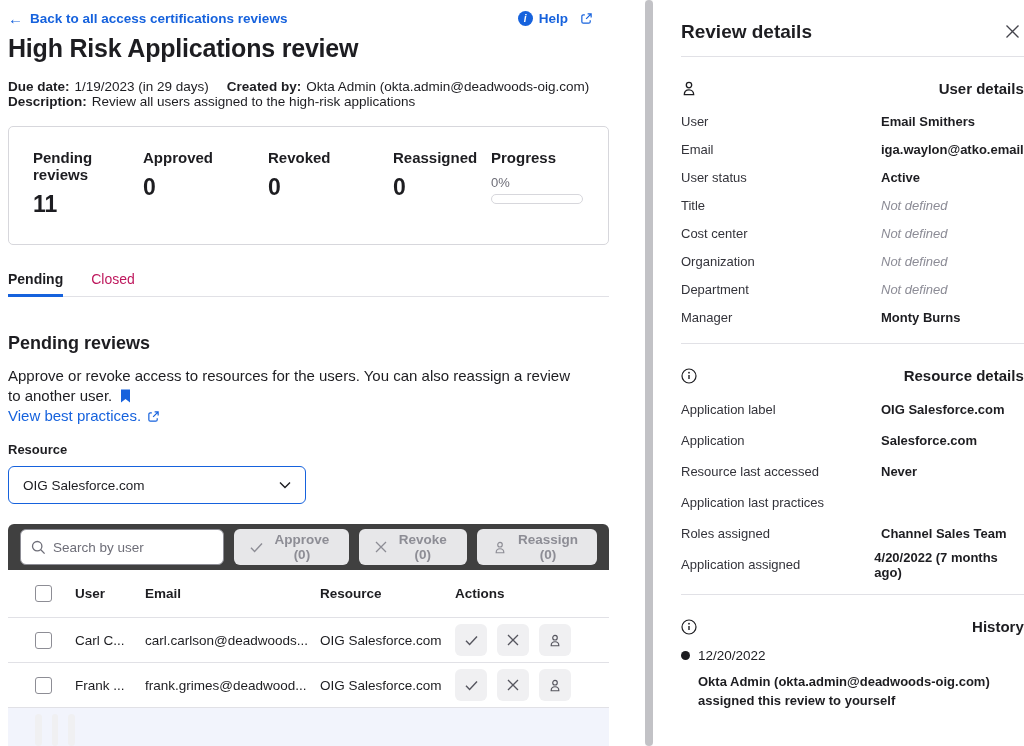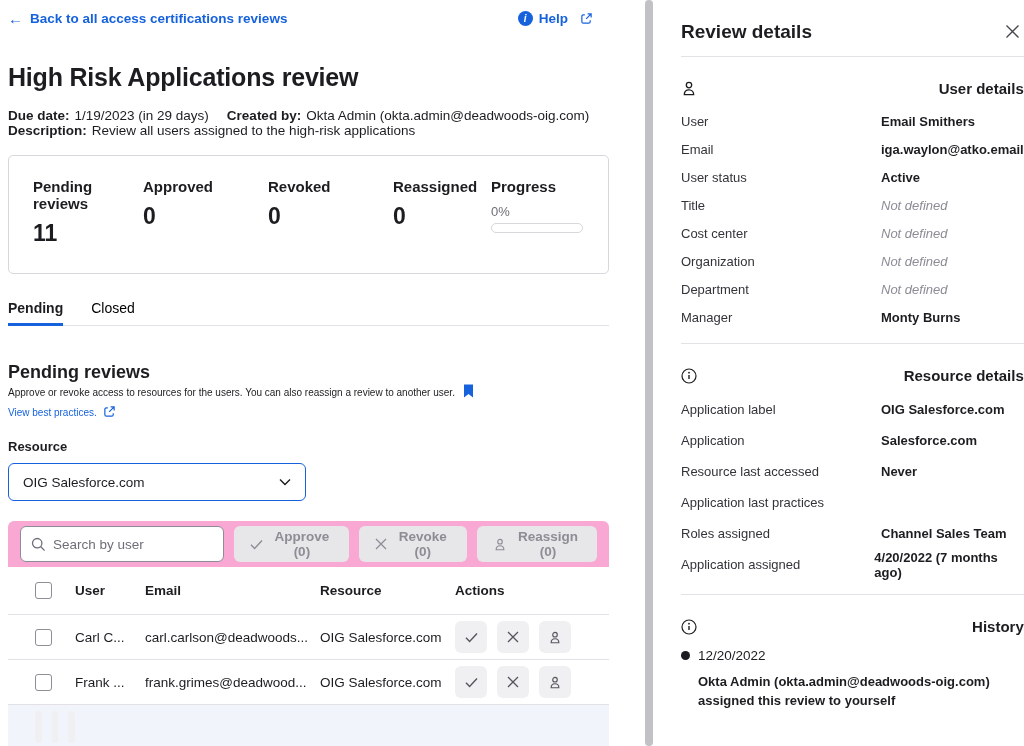--- a/index.html
+++ b/index.html
@@ -7,49 +7,49 @@
     font-family:"Liberation Sans","DejaVu Sans",sans-serif; color:#1d1d21; }
   .layout { display:flex; width:1024px; height:746px; }
 
   
   .main { width:645px; padding:0 36px 0 8px; position:relative; }
   .topbar { display:flex; justify-content:space-between; align-items:center; padding-top:10px; }
   .back-link { color:#1662dd; font-size:13.5px; font-weight:700; text-decoration:none; display:flex; align-items:center; gap:7px; cursor:pointer; }
   .back-arrow { font-size:15px; font-weight:400; }
   .help { display:flex; align-items:center; gap:6px; color:#1662dd; font-size:13.5px; font-weight:700; margin-right:16px; cursor:pointer; }
   .info-filled { width:15px; height:15px; border-radius:50%; background:#1662dd; color:#fff; font-size:10px; font-weight:700; display:inline-flex; align-items:center; justify-content:center; font-style:italic; }
-  h1.page-title { font-size:25px; font-weight:700; letter-spacing:-0.2px; margin-top:36px; }
+  h1.page-title { font-size:25px; font-weight:700; letter-spacing:-0.2px; margin-top:7px; }
   .meta-row { margin-top:16px; font-size:13.5px; display:flex; gap:18px; }
   .meta-row b, .desc-row b { font-weight:700; margin-right:5px; }
   .desc-row { font-size:13.5px; }
 
   .stats-card { margin-top:17px; border:1px solid #d7d7dc; border-radius:5px; padding:22px 24px 26px 24px; display:grid; grid-template-columns:110px 125px 125px 98px auto; }
   .stat .slabel { font-size:15px; font-weight:700; }
   .stat .svalue { font-size:23px; font-weight:700; margin-top:8px; }
   .progress-pct { font-size:13px; color:#6e6e78; margin-top:9px; }
   .progress-track { margin-top:4px; width:92px; height:10px; border:1px solid #d7d7dc; border-radius:6px; background:#fff; overflow:hidden; }
   .progress-fill { height:100%; background:#1662dd; }
 
   .tabs { margin-top:26px; border-bottom:1px solid #e1e1e6; display:flex; gap:28px; }
   .tab { font-size:14px; padding-bottom:7px; cursor:pointer; position:relative; }
   .tab.active { font-weight:700; border-bottom:3px solid #1662dd; margin-bottom:-1px; }
-  .tab.inactive { color:#000000; }
+  .tab.inactive { color:#be185d; }
 
   h2.section-title { margin-top:36px; font-size:18px; font-weight:700; }
-  .section-desc { margin-top:0; font-size:10px; line-height:20px; max-width:575px; }
+  .section-desc { margin-top:12px; font-size:15px; line-height:20px; max-width:575px; }
   .bookmark-icon { display:inline-block; margin-left:8px; vertical-align:-2px; }
   .bp-link { color:#1662dd; font-weight:400; text-decoration:none; cursor:pointer; }
   .ext-icon { display:inline-block; margin-left:6px; vertical-align:-2px; }
 
   .field-label { margin-top:16px; font-size:13px; font-weight:700; }
   .select { margin-top:9px; width:298px; height:38px; border:1.5px solid #1662dd; border-radius:6px; display:flex; align-items:center; justify-content:space-between; padding:0 14px; font-size:13.5px; cursor:pointer; background:#fff; }
 
   
   .table-card { margin-top:20px; width:601px; }
-  .toolbar { background:#f9a8d4; border-radius:6px 6px 0 0; height:46px; display:flex; align-items:center; gap:10px; padding:0 12px; }
+  .toolbar { background:#404040; border-radius:6px 6px 0 0; height:46px; display:flex; align-items:center; gap:10px; padding:0 12px; }
   .search-box { background:#fff; border:1px solid #8d8d95; border-radius:6px; height:36px; width:213px; display:flex; align-items:center; padding:0 10px; gap:7px; }
   .search-box input { border:none; outline:none; font-size:13.5px; width:160px; font-family:inherit; color:#1d1d21; }
   .search-box input::placeholder { color:#6e6e78; }
   .tb-btn { background:#e7e7e9; color:#8d8d95; border:none; border-radius:6px; height:36px; padding:0 16px; font-size:13.5px; font-weight:700; display:flex; align-items:center; gap:8px; font-family:inherit; }
   .grid-row { display:grid; grid-template-columns:40px 70px 175px 135px auto; align-items:center; padding-left:27px; border-bottom:1px solid #e1e1e6; }
   .thead { height:48px; font-weight:700; font-size:13.5px; }
   .trow { height:45px; font-size:13.5px; position:relative; }
   .trow.selected { background:#f2f4fc; }
   .cell-trunc { white-space:nowrap; overflow:hidden; }
   .checkbox { width:17px; height:17px; border:1.5px solid #8d8d95; border-radius:3px; background:#fff; cursor:pointer; }

